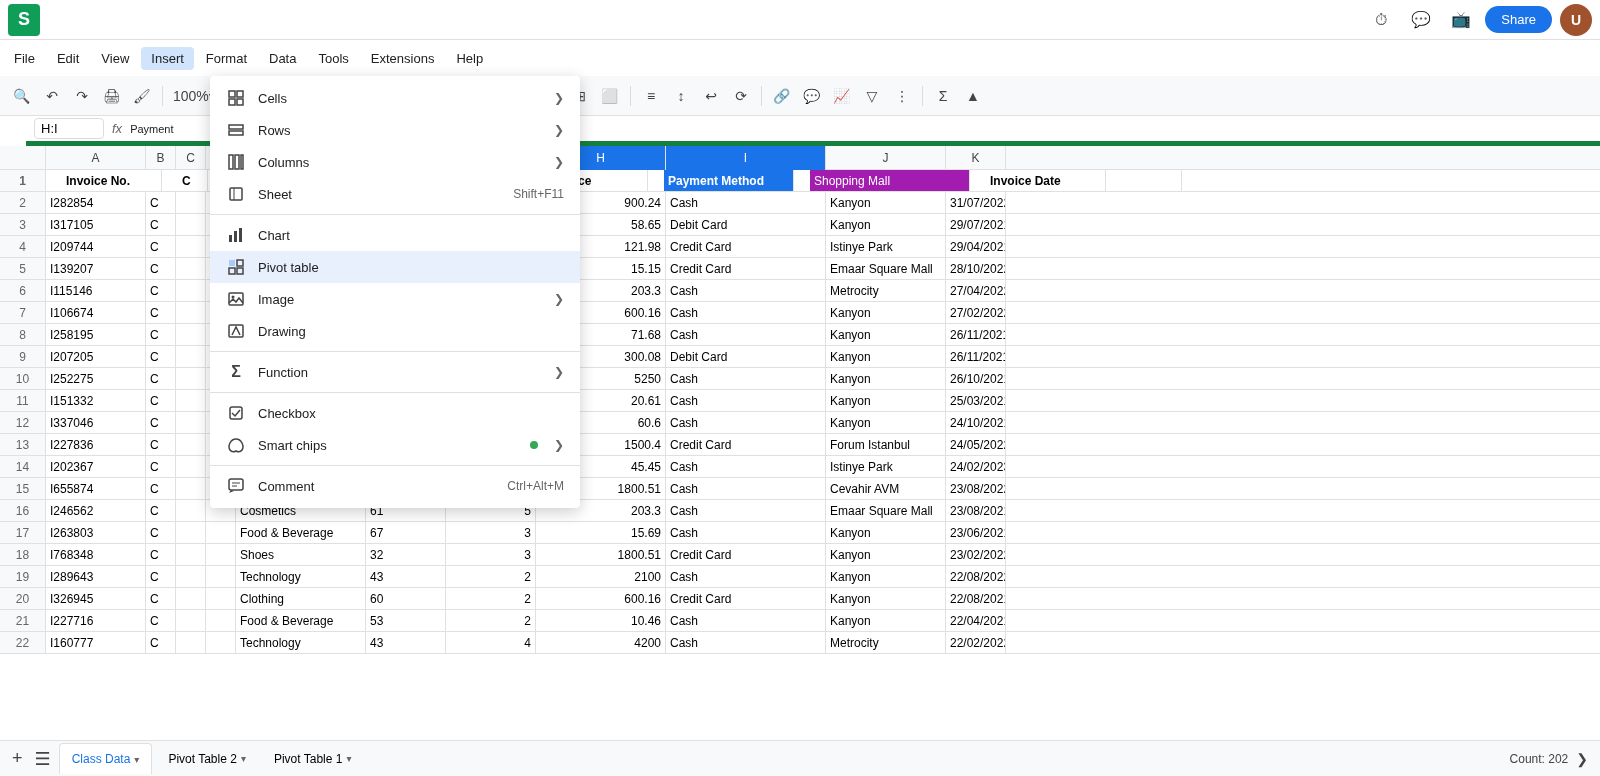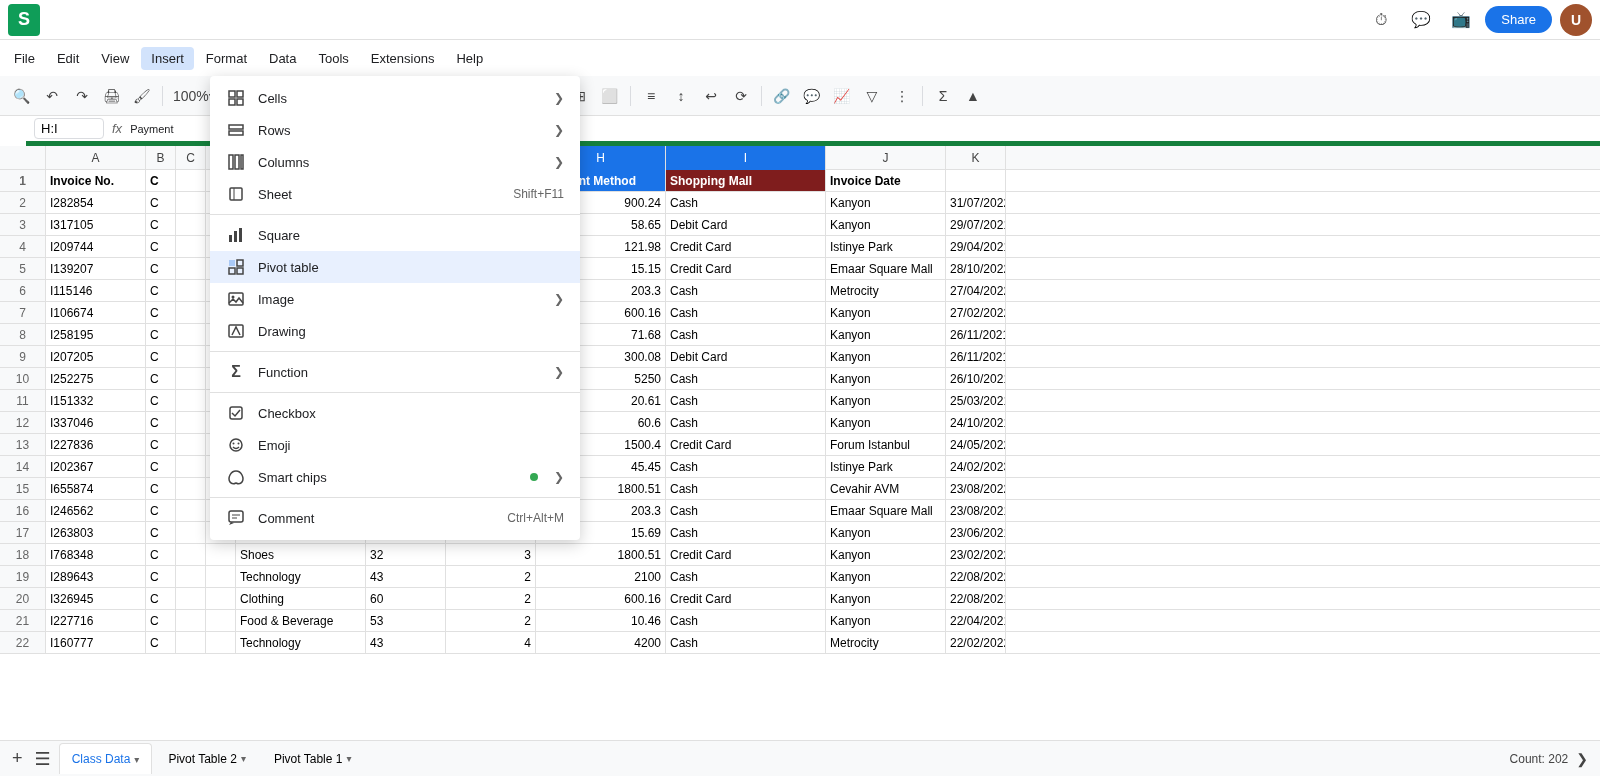--- a/index.html
+++ b/index.html
@@ -105,23 +105,24 @@
       display: flex; align-items: center;
       padding: 0 4px;
       font-size: 12px;
       border-right: 1px solid #e0e0e0;
       overflow: hidden;
       white-space: nowrap;
     }
     .grid-cell.header-row {
       font-weight: bold;
       background: #fff;
+      margin-left: 16px;
     }
     .grid-cell.col-h { background: #1a73e8; color: white; font-weight: bold; }
-    .grid-cell.col-i { background: #7f1d1d; color: white; font-weight: bold; }
+    .grid-cell.col-i { background: #a21caf; color: white; font-weight: normal; }
 
     
     .col-a { width: 100px; min-width: 100px; }
     .col-b { width: 30px; min-width: 30px; }
     .col-c { width: 30px; min-width: 30px; }
     .col-d { width: 30px; min-width: 30px; }
     .col-e { width: 130px; min-width: 130px; }
     .col-f { width: 80px; min-width: 80px; }
     .col-g { width: 90px; min-width: 90px; }
     .col-hh { width: 130px; min-width: 130px; }
@@ -685,21 +686,21 @@
   <div class="menu-divider"></div>
 
   <div class="menu-section-item">
     <div class="menu-icon">
       <svg width="16" height="16" viewBox="0 0 16 16">
           <rect x="1" y="8" width="3" height="7" fill="#444"></rect>
           <rect x="6" y="4" width="3" height="11" fill="#444"></rect>
           <rect x="11" y="1" width="3" height="14" fill="#444"></rect>
         </svg>
     </div>
-    <span class="menu-label">Square</span>
+    <span class="menu-label">Chart</span>
   </div>
 
   <div class="menu-section-item highlighted">
     <div class="menu-icon">
       <svg width="16" height="16" viewBox="0 0 16 16">
           <rect x="1" y="1" width="6" height="6" fill="#1a73e8" opacity="0.3"></rect>
           <rect x="9" y="1" width="6" height="6" fill="none" stroke="#444" stroke-width="1.5"></rect>
           <rect x="1" y="9" width="6" height="6" fill="none" stroke="#444" stroke-width="1.5"></rect>
           <rect x="9" y="9" width="6" height="6" fill="none" stroke="#444" stroke-width="1.5"></rect>
         </svg>
@@ -744,31 +745,20 @@
     <div class="menu-icon">
       <svg width="16" height="16" viewBox="0 0 16 16">
           <rect x="2" y="2" width="12" height="12" rx="2" fill="none" stroke="#444" stroke-width="1.5"></rect>
           <polyline points="4,8 7,11 12,5" fill="none" stroke="#444" stroke-width="1.5"></polyline>
         </svg>
     </div>
     <span class="menu-label">Checkbox</span>
   </div>
 
 
-  <div class="menu-section-item">
-    <div class="menu-icon">
-      <svg width="16" height="16" viewBox="0 0 16 16">
-          <circle cx="8" cy="8" r="6" fill="none" stroke="#444" stroke-width="1.5"></circle>
-          <circle cx="5.5" cy="6.5" r="1" fill="#444"></circle>
-          <circle cx="10.5" cy="6.5" r="1" fill="#444"></circle>
-          <path d="M5 10 Q8 13 11 10" fill="none" stroke="#444" stroke-width="1.5"></path>
-        </svg>
-    </div>
-    <span class="menu-label">Emoji</span>
-  </div>
 
   <div class="menu-section-item has-submenu">
     <div class="menu-icon">
       <svg width="16" height="16" viewBox="0 0 16 16">
           <path d="M8 2 Q12 2 14 6 Q16 10 14 13 Q12 16 8 14 Q4 16 2 13 Q0 10 2 6 Q4 2 8 2Z" fill="none" stroke="#444" stroke-width="1.5"></path>
         </svg>
     </div>
     <span class="menu-label">Smart chips</span>
     <span class="smart-chips-dot" style="margin-right:4px;"></span>
     <span class="menu-arrow">❯</span>

